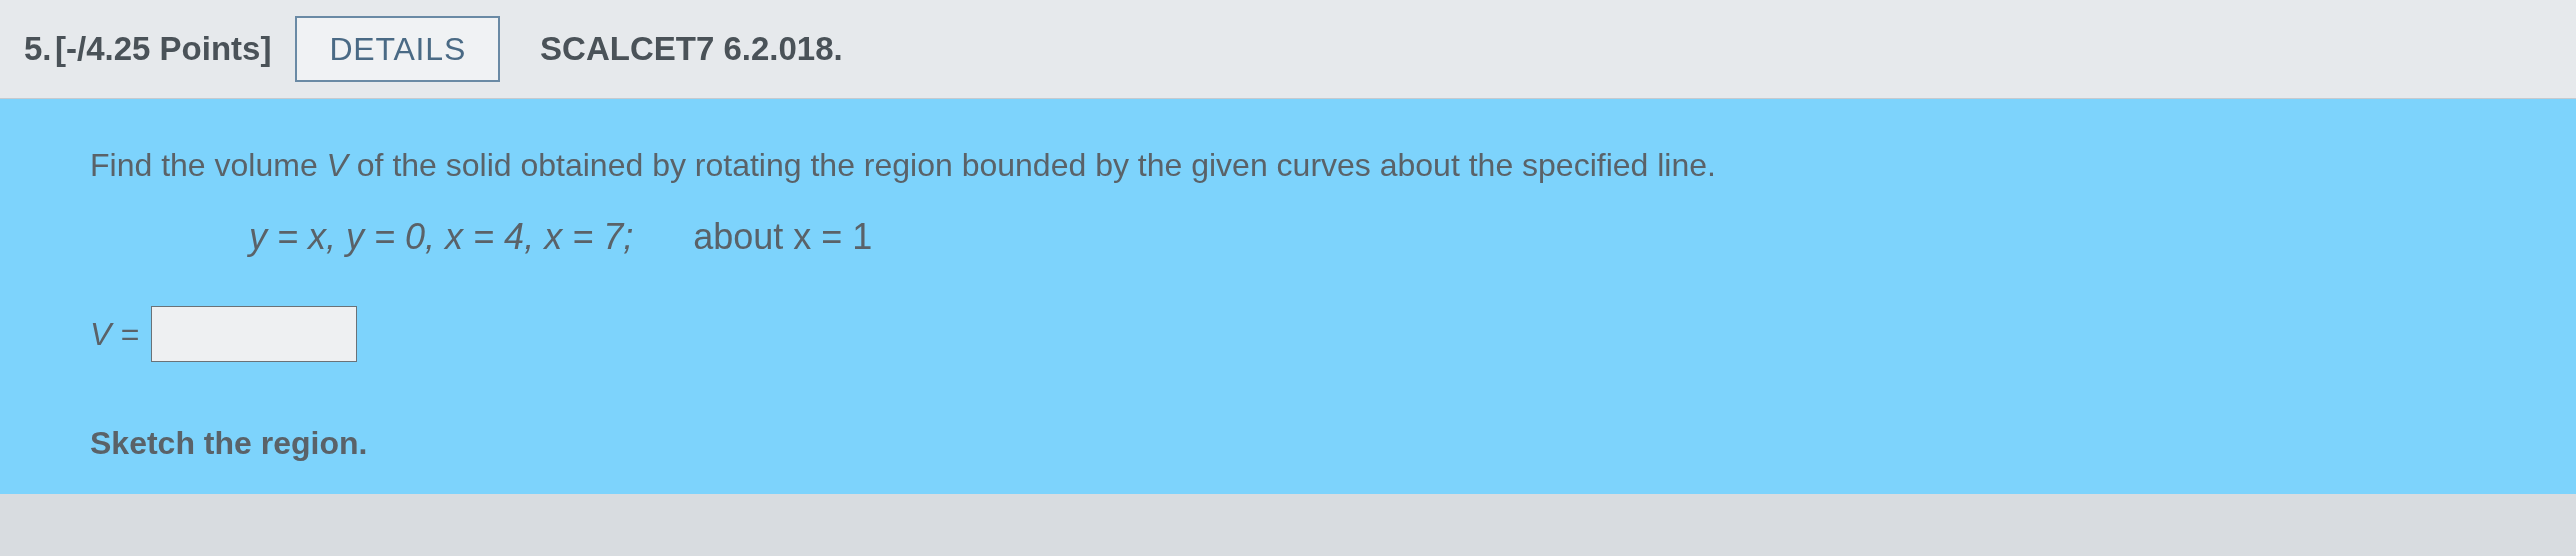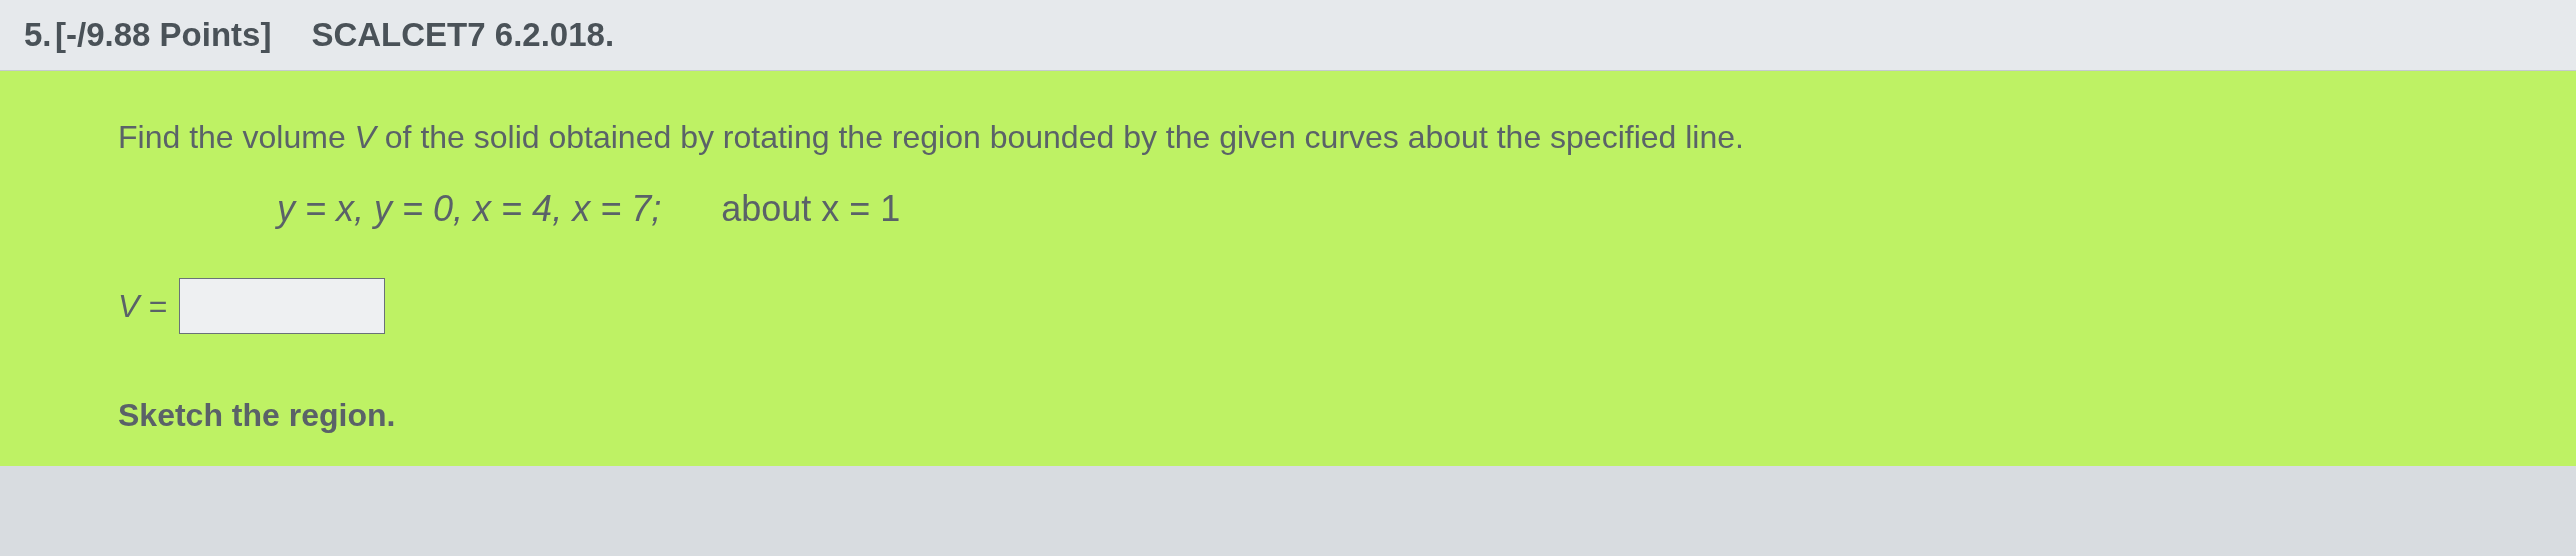--- a/index.html
+++ b/index.html
@@ -37,22 +37,22 @@
       cursor: pointer;
       letter-spacing: 0.8px;
     }
     .question-ref {
       font-size: 33px;
       font-weight: bold;
       color: #4a5258;
       margin-left: 16px;
     }
     .question-body {
-      padding: 48px 175px 32px 118px;
-      background: #bef264;
+      padding: 48px 175px 32px 90px;
+      background: #7dd3fc;
     }
     .prompt-text {
       font-size: 32px;
       color: #5a6268;
       margin-bottom: 32px;
     }
     .prompt-text .italic-var {
       font-style: italic;
     }
     .equation-line {
@@ -89,22 +89,23 @@
       color: #5a6268;
       font-weight: bold;
     }
   </style>
 </head>
 <body>
 
 <div class="question-header">
   <span>
     <span class="question-number">5.</span>
-    <span class="question-number">[-/9.88 Points]</span>
+    <span class="question-number">[-/4.25 Points]</span>
   </span>
+  <button class="btn">DETAILS</button>
   <span class="question-ref">SCALCET7 6.2.018.</span>
 </div>
 
 <div class="question-body">
   <div class="prompt-text">
     <span>Find the volume </span><span class="italic-var">V</span><span> of the solid obtained by rotating the region bounded by the given curves about the specified line.</span>
   </div>
   <div class="equation-line">
     <span>y = x, y = 0, x = 4, x = 7;</span>
     &nbsp;&nbsp;&nbsp;&nbsp;

